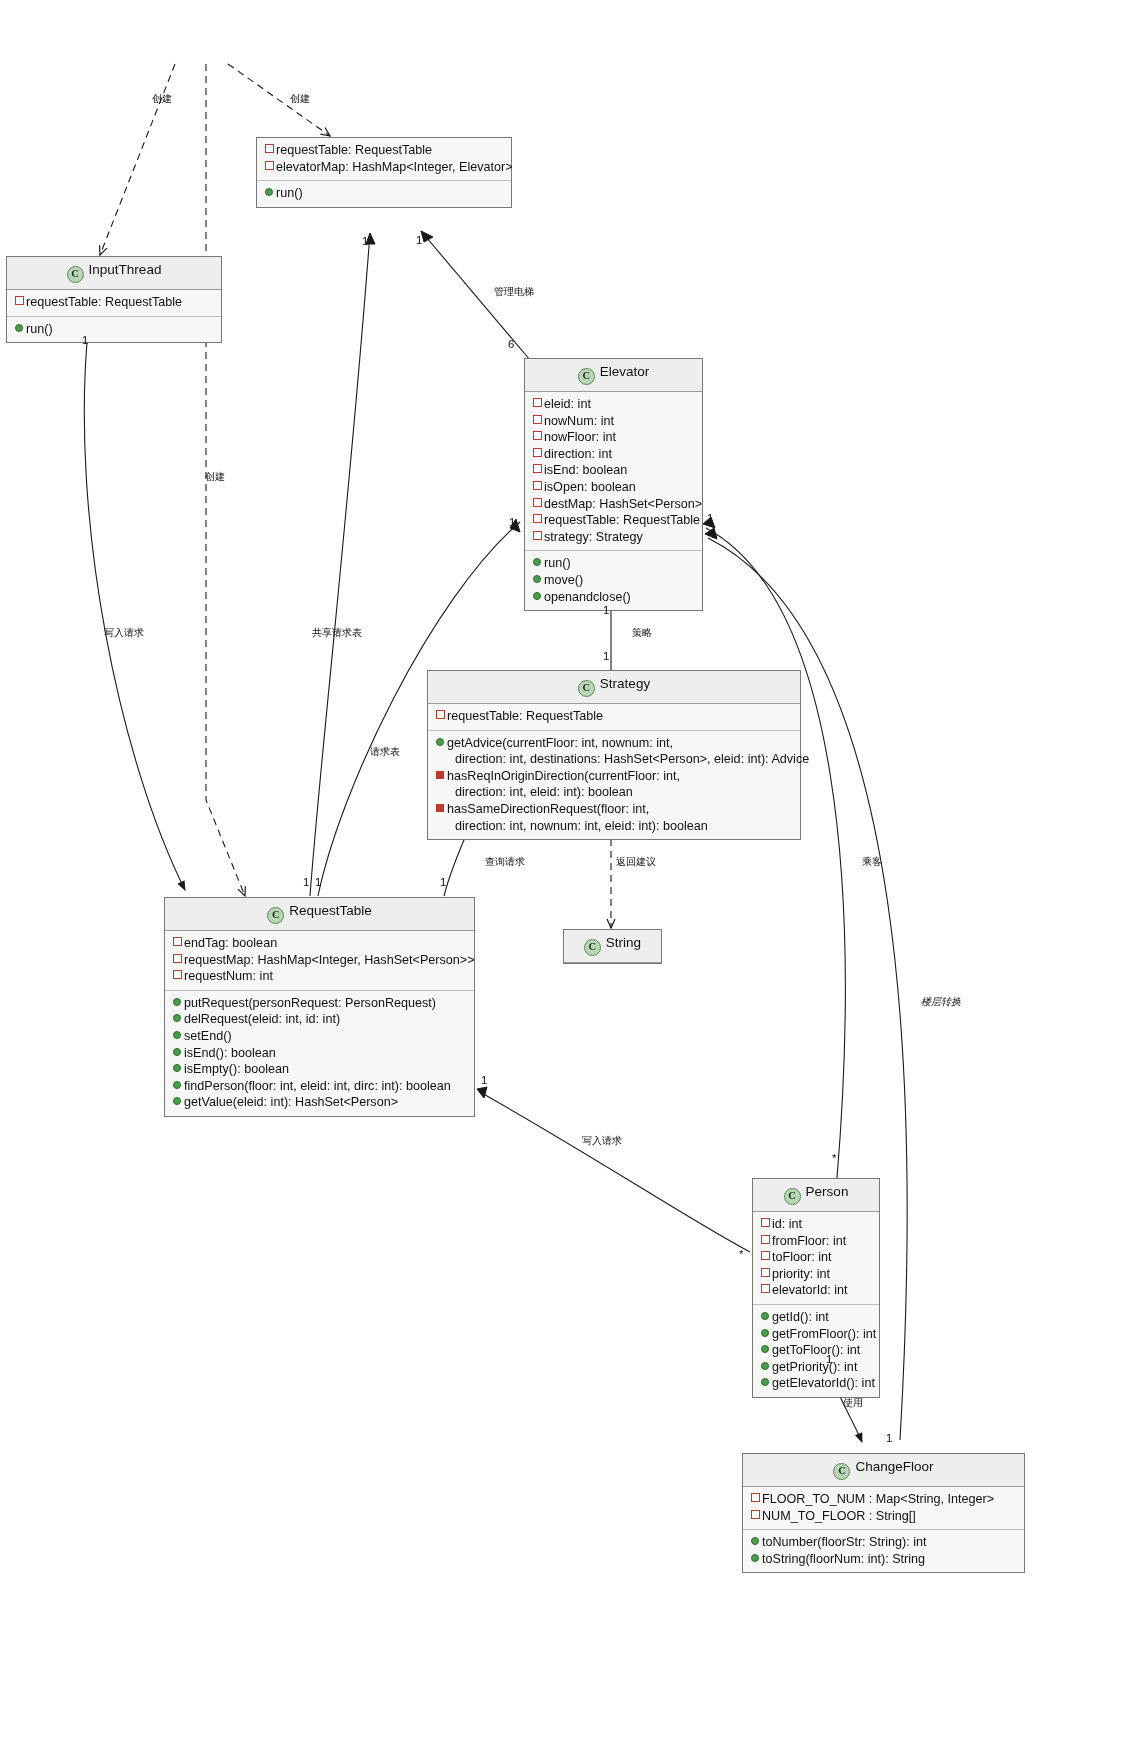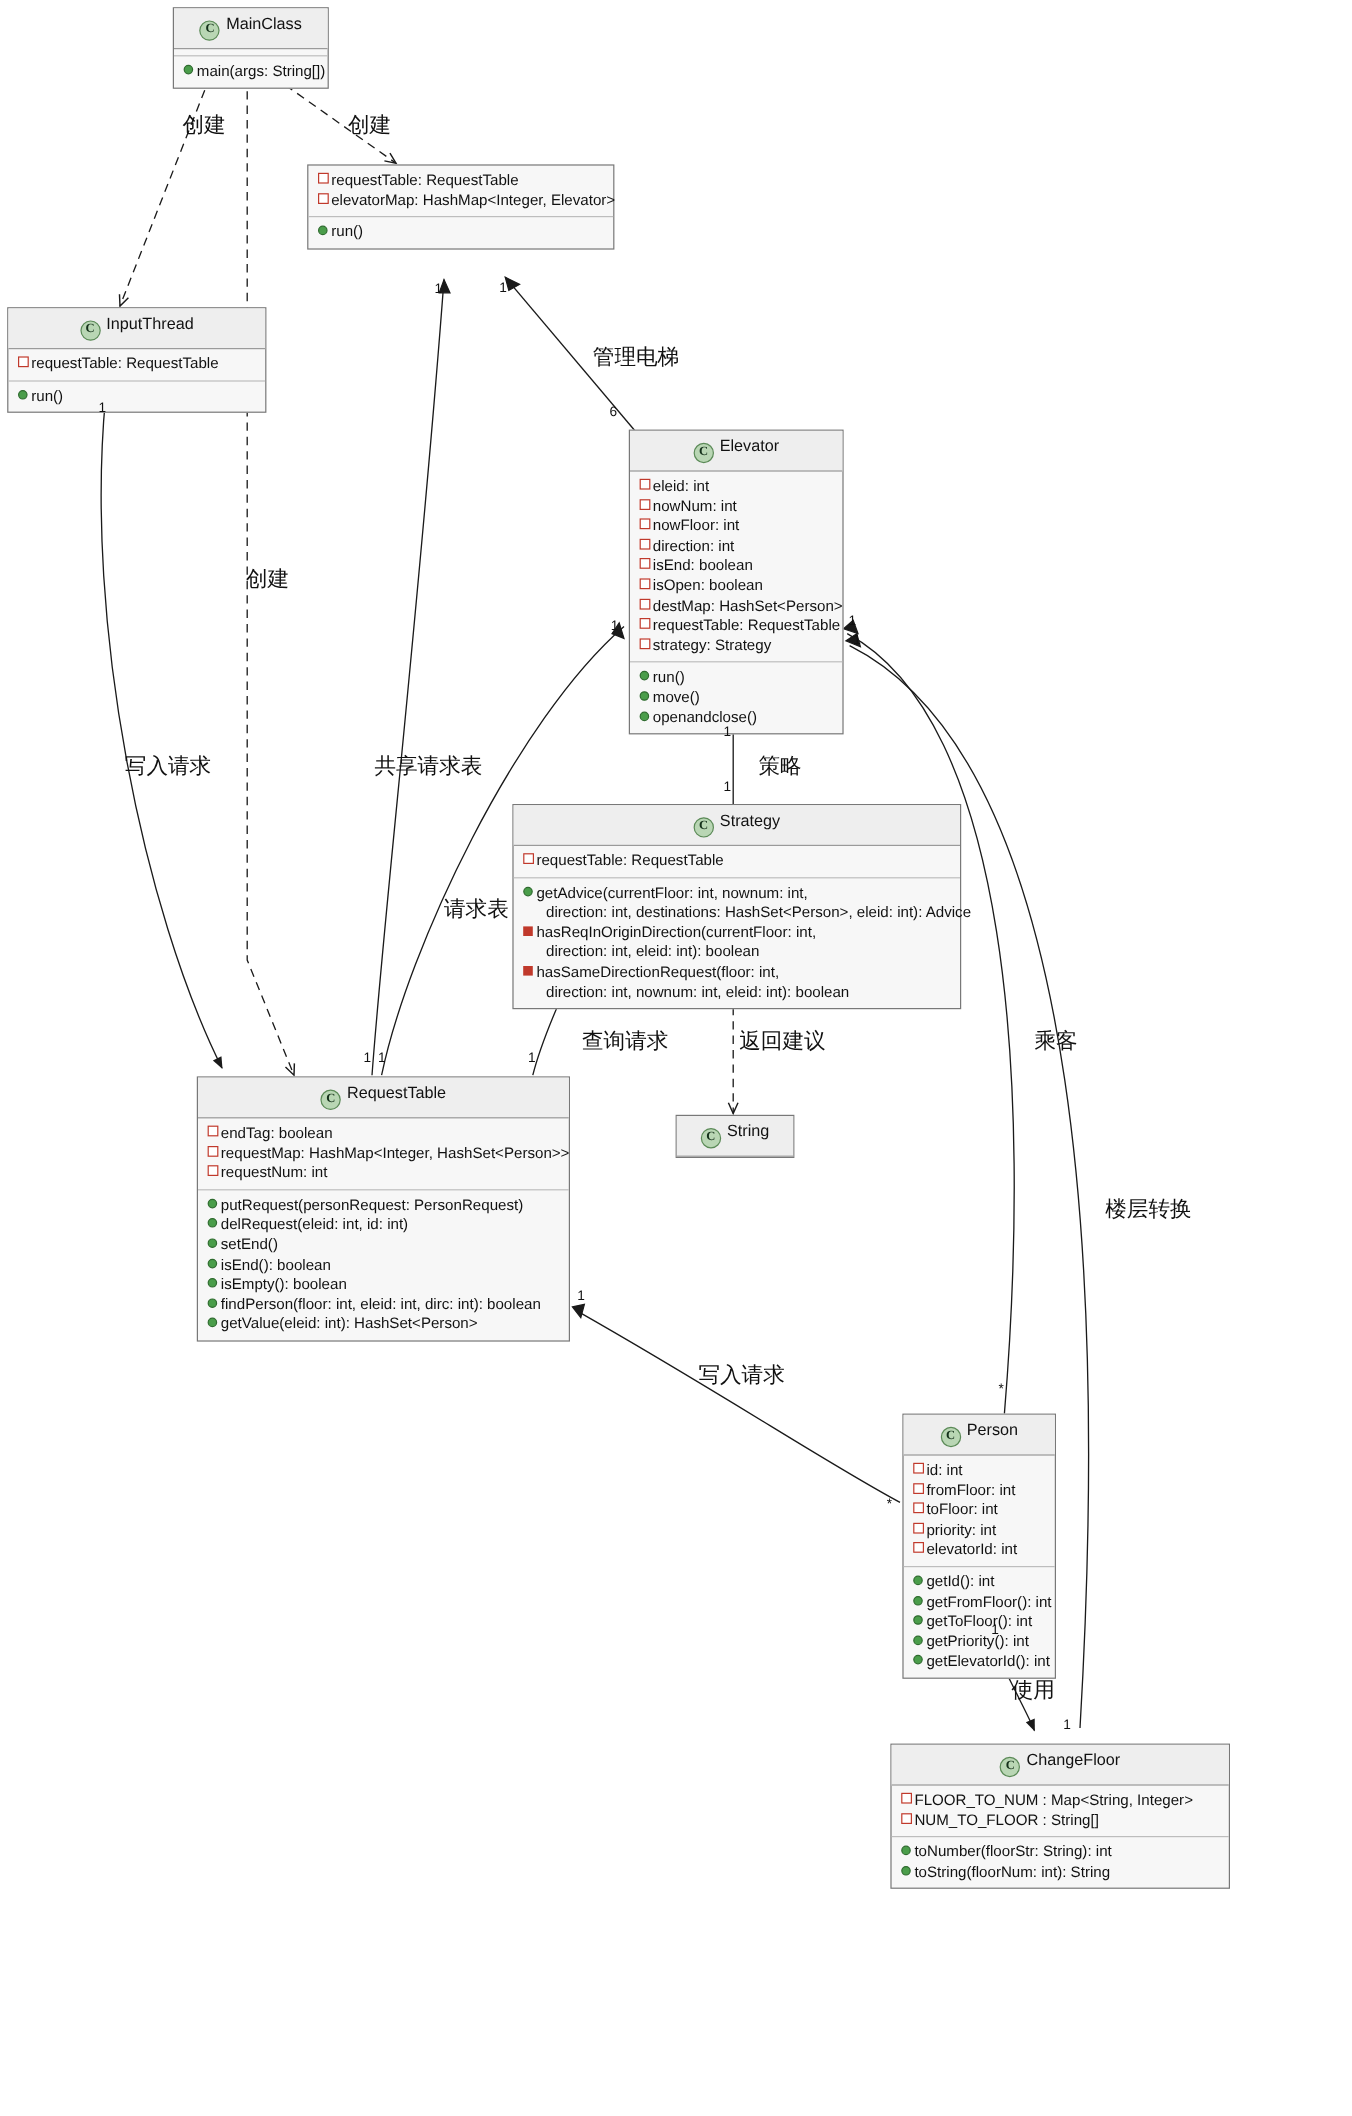--- a/index.html
+++ b/index.html
@@ -25,21 +25,21 @@
   .mem .gl{display:inline-block;width:11px;text-align:left;}
   .sq{display:inline-block;width:7px;height:7px;border:1.4px solid #c0392b;
       background:#fff;vertical-align:1px;}
   .sqf{display:inline-block;width:8px;height:8px;background:#c0392b;vertical-align:1px;}
   .dot{display:inline-block;width:8px;height:8px;border-radius:50%;
        background:#4a9d4a;border:1px solid #2f6b2f;vertical-align:1px;box-sizing:border-box;}
   .mem.cont{padding-left:27px;}
   .enumkw{font-size:12.6px;color:#111;line-height:17px;padding:0 8px;}
   .enumval{font-size:12.6px;color:#111;line-height:16.6px;padding:0 8px;}
 
-  .elabel{position:absolute;font-size:18px;color:#111;white-space:nowrap;}
+  .elabel{position:absolute;font-size:10px;color:#111;white-space:nowrap;}
   .mult{position:absolute;font-size:11.4px;color:#111;white-space:nowrap;}
 </style>
 </head>
 <body>
 
 <div id="canvas">
 
   <svg class="edges" viewBox="0 0 1127 1763">
     <defs>
       <marker id="arrowOpen" markerWidth="13" markerHeight="13" refX="10" refY="5" orient="auto" markerUnits="userSpaceOnUse">
@@ -79,31 +79,20 @@
 
     <path d="M480,1092 C 600,1160 690,1220 750,1252" fill="none" stroke="#1a1a1a" stroke-width="1.1"></path>
     <path d="M477,1089 l10,-2 l-3,11 z" fill="#1a1a1a" stroke="#1a1a1a"></path>
 
     <path d="M708,538 C 910,640 920,1100 900,1440" fill="none" stroke="#1a1a1a" stroke-width="1.1"></path>
     <path d="M705,534 l9,-6 l3,11 z" fill="#1a1a1a" stroke="#1a1a1a"></path>
 
     <path d="M822,1357 C 840,1400 855,1425 862,1442" fill="none" stroke="#1a1a1a" stroke-width="1.1" marker-end="url(#arrowSolid)"></path>
   </svg>
 
-  <div class="umlbox" style="left:144px;top:6px;width:130px;">
-    <div class="umlhdr">
-      <span class="cmark">C</span><span>MainClass</span>
-    </div>
-    <div class="sect empty"></div>
-    <div class="sect">
-      <div class="mem">
-        <span class="gl"><i class="dot"></i></span><span>main(args: String[])</span>
-      </div>
-    </div>
-  </div>
 
   <div class="umlbox" style="left:256px;top:137px;width:256px;">
     <div class="sect">
       <div class="mem">
         <span class="gl"><i class="sq"></i></span><span>requestTable: RequestTable</span>
       </div>
       <div class="mem">
         <span class="gl"><i class="sq"></i></span><span>elevatorMap: HashMap&lt;Integer, Elevator&gt;</span>
       </div>
     </div>
@@ -234,21 +223,21 @@
   <div class="elabel" style="left:205px;top:470px;">创建</div>
   <div class="elabel" style="left:494px;top:285px;">管理电梯</div>
   <div class="elabel" style="left:104px;top:626px;">写入请求</div>
   <div class="elabel" style="left:312px;top:626px;">共享请求表</div>
   <div class="elabel" style="left:370px;top:745px;">请求表</div>
   <div class="elabel" style="left:632px;top:626px;">策略</div>
   <div class="elabel" style="left:485px;top:855px;">查询请求</div>
   <div class="elabel" style="left:616px;top:855px;">返回建议</div>
   <div class="elabel" style="left:862px;top:855px;">乘客</div>
   <div class="elabel" style="left:582px;top:1134px;">写入请求</div>
-  <div class="elabel" style="left:921px;top:995px;">楼层转换</div>
+  <div class="elabel" style="left:921px;top:995px;font-style:italic;">楼层转换</div>
   <div class="elabel" style="left:843px;top:1396px;">使用</div>
 
   <div class="mult" style="left:416px;top:234px;">1</div>
   <div class="mult" style="left:508px;top:338px;">6</div>
   <div class="mult" style="left:82px;top:334px;">1</div>
   <div class="mult" style="left:362px;top:235px;">1</div>
   <div class="mult" style="left:303px;top:876px;">1</div>
   <div class="mult" style="left:509px;top:516px;">1</div>
   <div class="mult" style="left:315px;top:876px;">1</div>
   <div class="mult" style="left:603px;top:604px;">1</div>

